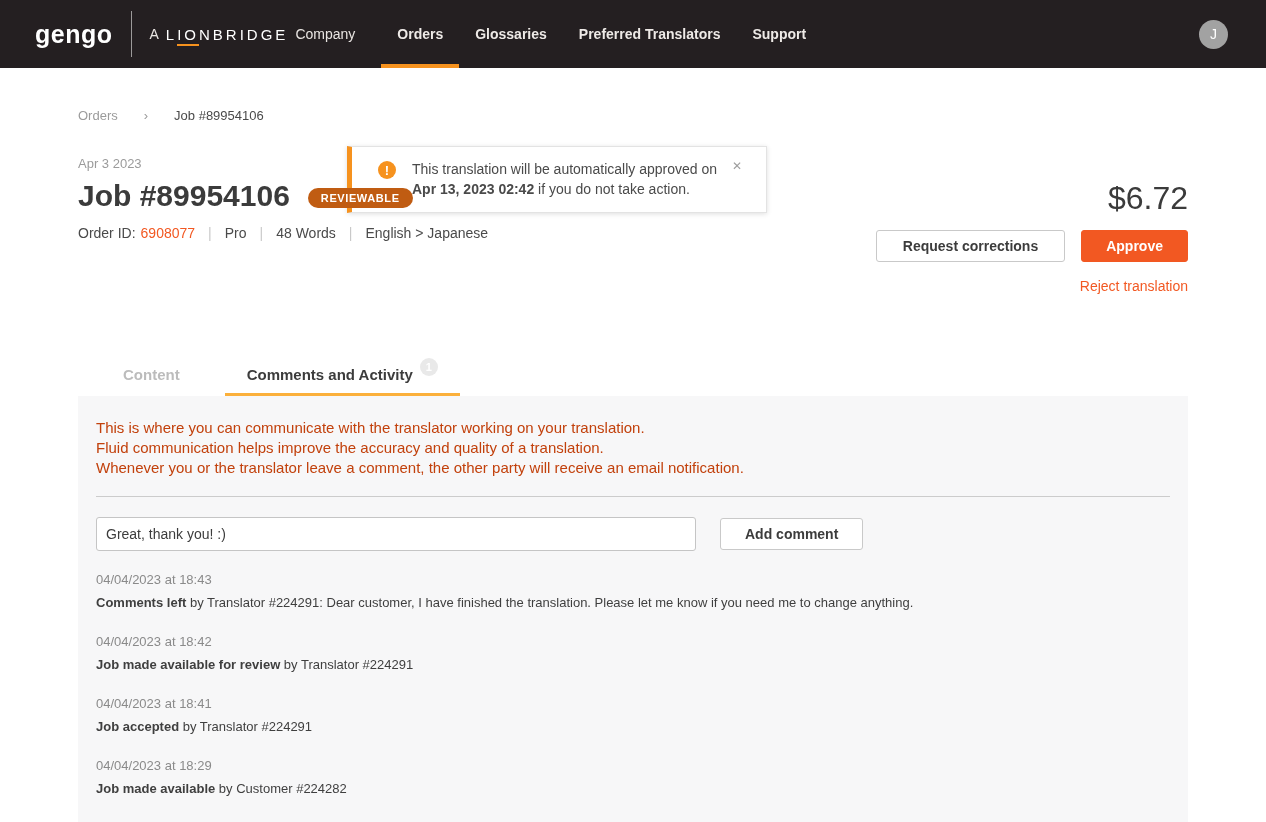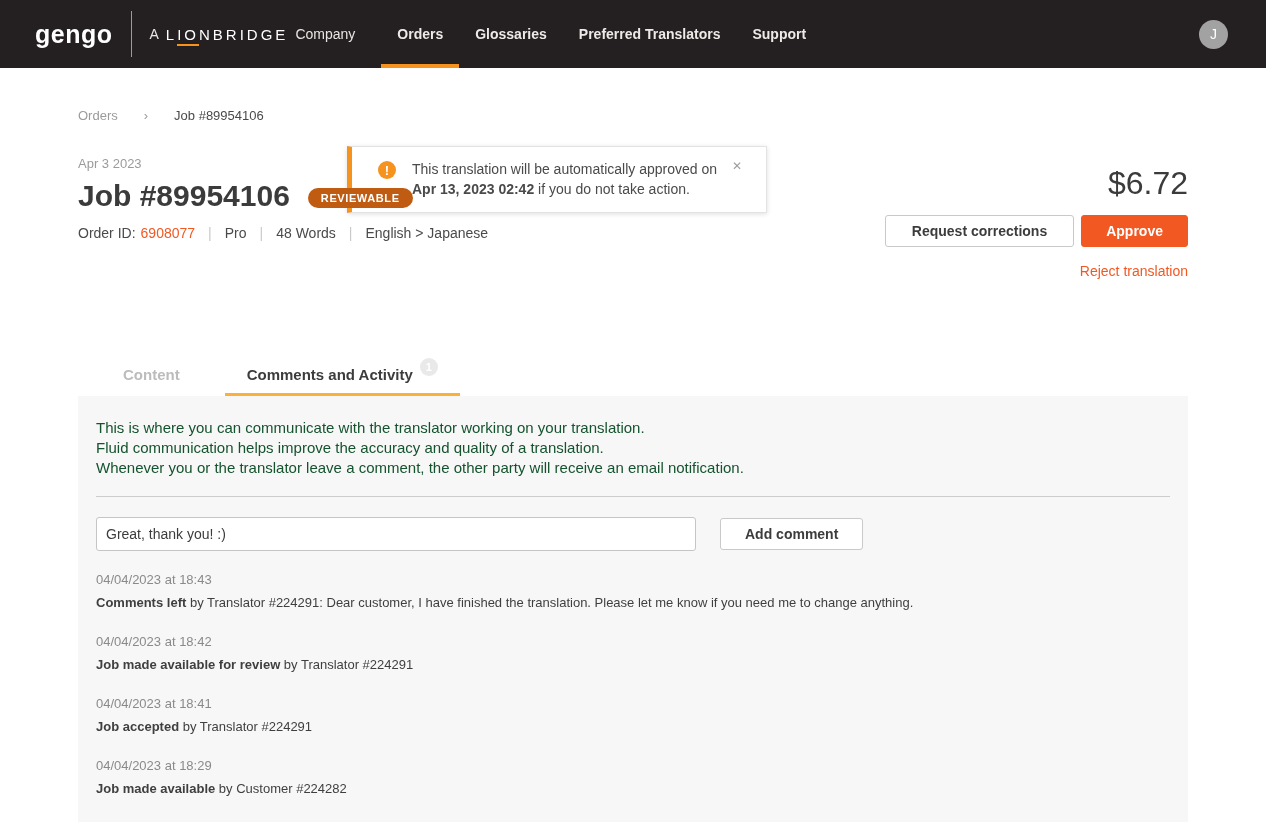--- a/index.html
+++ b/index.html
@@ -43,40 +43,40 @@
   
   .job-header{position:relative;margin-top:33px;}
   .job-date{font-size:13px;color:var(--gray);}
   .job-title-row{margin-top:8px;display:flex;align-items:center;}
   .job-title{font-size:30px;font-weight:bold;color:#3b3b3b;}
   .status-badge{margin-left:18px;background:var(--badge_orange);color:#fff;font-size:11px;font-weight:bold;
     letter-spacing:.6px;padding:4px 13px;border-radius:10px;margin-top:4px;}
   .job-meta{margin-top:12px;display:flex;align-items:center;font-size:14px;color:#4a4a4a;}
   .order-id-link{color:var(--orange);margin-left:5px;cursor:pointer;}
   .meta-sep{color:#c9c9c9;margin:0 13px;}
-  .job-actions{position:absolute;top:8px;right:0;text-align:right;}
+  .job-actions{position:absolute;top:23px;right:0;text-align:right;}
   .job-price{font-size:32px;color:#3b3b3b;line-height:38px;}
-  .action-buttons{margin-top:13px;display:flex;gap:7px;justify-content:flex-end;}
+  .action-buttons{margin-top:13px;display:flex;gap:16px;justify-content:flex-end;}
   .btn{height:32px;border-radius:3px;font-family:inherit;font-size:14px;font-weight:bold;cursor:pointer;}
   .btn-secondary{background:#fff;border:1px solid #c9c9c9;color:#3c3c3c;padding:0 26px;}
   .btn-primary{background:var(--orange);border:1px solid var(--orange);color:#fff;padding:0 24px;}
   .reject-link{display:inline-block;margin-top:16px;color:var(--orange);font-size:14px;cursor:pointer;}
 
   
   .tabs{margin-top:111px;display:flex;padding-left:20px;}
   .tab{position:relative;height:44px;display:flex;align-items:center;font-size:15px;font-weight:bold;cursor:pointer;}
   .tab-content{color:#bcbcbc;padding:0 25px;}
   .tab-comments{color:#3c3c3c;padding:0 22px;margin-left:20px;}
   .tab-comments::after{content:"";position:absolute;left:0;right:0;bottom:0;height:3px;background:var(--amber);}
   .tab-badge{width:18px;height:18px;border-radius:50%;background:#e9e9e9;color:#fff;font-size:11px;font-weight:bold;
     display:flex;align-items:center;justify-content:center;margin-left:7px;position:relative;top:-7px;}
 
   
   .panel{background:var(--panel_bg);padding:22px 18px 20px;min-height:424px;}
-  .comments-intro{font-size:15px;line-height:20px;color:#14532d;}
+  .comments-intro{font-size:15px;line-height:20px;color:#c2410c;}
   .comments-intro p{margin:0;}
   .panel-divider{border:none;border-top:1px solid var(--border_gray);margin:18px 0 0;}
   .comment-row{margin-top:20px;display:flex;align-items:center;}
   .comment-input{width:600px;height:34px;background:#fff;border:1px solid #c5c5c5;border-radius:3px;
     font-family:inherit;font-size:14px;color:#3c3c3c;padding:0 9px;}
   .btn-add{margin-left:24px;padding:0 24px;}
   .activity-list{margin-top:21px;}
   .activity-entry{margin-bottom:23px;}
   .activity-ts{font-size:13px;color:#8a8a8a;margin-bottom:8px;}
   .activity-line{font-size:13px;color:#3f3f3f;line-height:16px;}

